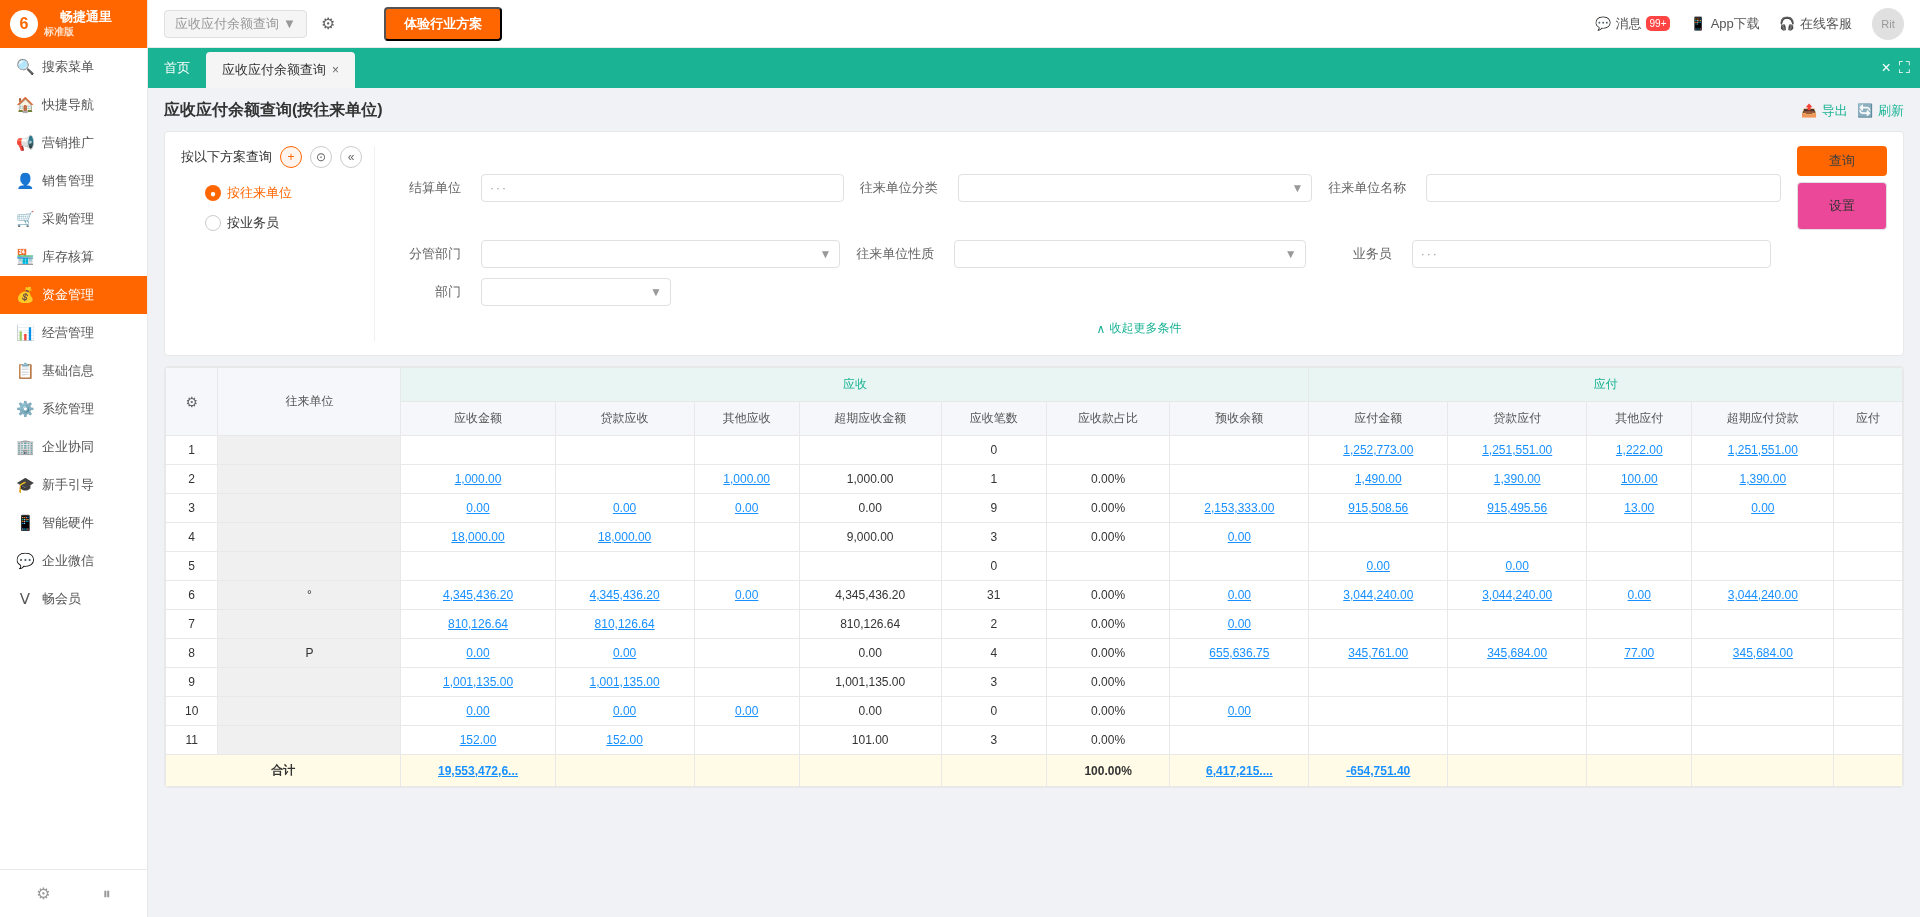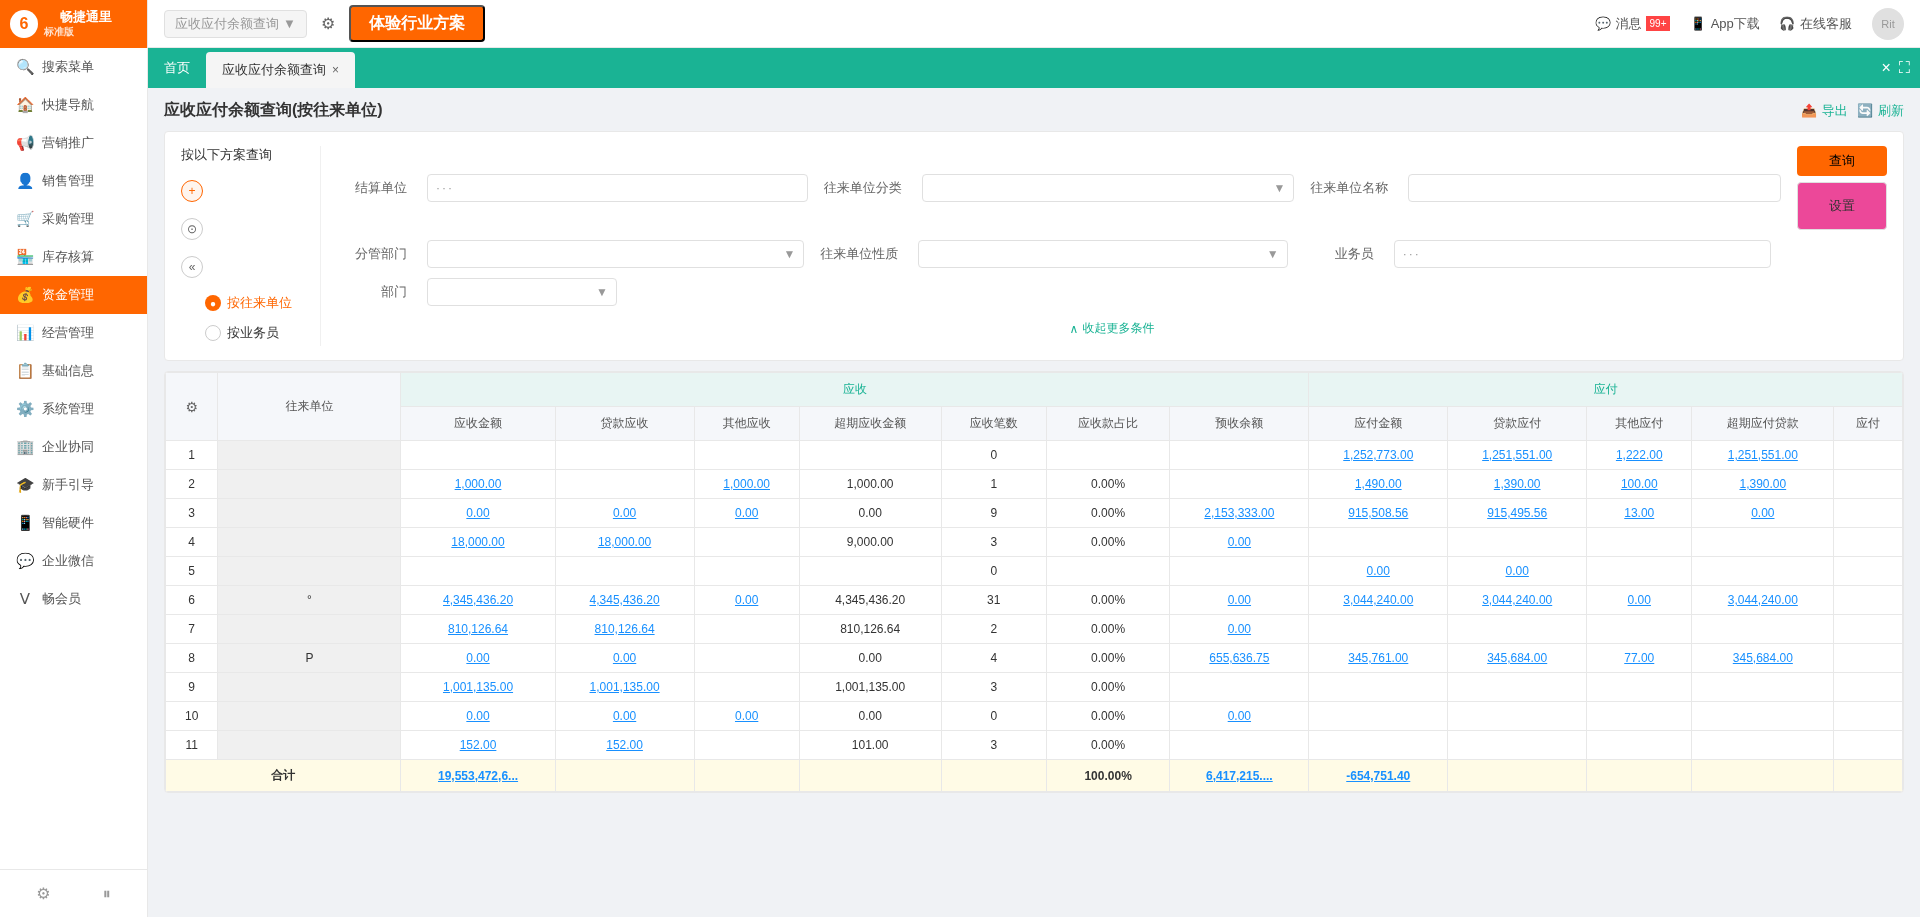--- a/index.html
+++ b/index.html
@@ -39,26 +39,26 @@
       background: #fff; border-bottom: 1px solid #e8e8e8;
       display: flex; align-items: center; padding: 0 16px; gap: 10px; z-index: 99;
     }
     .topbar-breadcrumb {
       display: flex; align-items: center; gap: 4px; color: #999; font-size: 13px;
       background: #f5f5f5; border-radius: 4px; padding: 4px 10px; border: 1px solid #e0e0e0;
     }
     .topbar-gear { color: #666; font-size: 16px; cursor: pointer; padding: 4px; }
     .topbar-promo {
       background: #ff6600; color: #fff; padding: 6px 18px; border-radius: 4px;
-      font-size: 16px; cursor: pointer; font-weight: bold;
+      font-size: 13px; cursor: pointer; font-weight: bold; margin-left: 35px;
     }
     .topbar-right { margin-left: auto; display: flex; align-items: center; gap: 20px; }
     .topbar-action { display: flex; align-items: center; gap: 4px; color: #555; cursor: pointer; font-size: 13px; }
     .topbar-badge {
-      background: #ff4444; color: #fff; border-radius: 0; font-size: 10px;
+      background: #ff4444; color: #fff; border-radius: 5px; font-size: 10px;
       padding: 2px 4px; min-width: 16px; text-align: right;
     }
     .topbar-avatar {
       width: 32px; height: 32px; background: #e0e0e0; border-radius: 50%;
       display: flex; align-items: center; justify-content: center; color: #999; font-size: 11px;
     }
 
     
     .main {
       margin-left: 148px; margin-top: 48px; height: calc(100vh - 48px);
@@ -90,21 +90,21 @@
     }
     .page-title { font-size: 16px; font-weight: bold; color: #333; }
     .page-actions { display: flex; gap: 10px; }
     .page-action-btn { display: flex; align-items: center; gap: 4px; color: #1ab394; cursor: pointer; font-size: 13px; }
 
     
     .search-panel {
       background: #fff; border-radius: 4px; padding: 14px 16px; margin-bottom: 10px;
       border: 1px solid #e8e8e8;
     }
-    .search-top { display: flex; gap: 16px; margin-bottom: 12px; flex-direction: column; }
+    .search-top { display: flex; align-items: center; gap: 8px; margin-bottom: 12px; }
     .search-label { font-size: 13px; color: #333; font-weight: 500; }
     .search-btn { width: 22px; height: 22px; border-radius: 50%; border: 1px solid #ccc; display: flex; align-items: center; justify-content: center; cursor: pointer; font-size: 12px; color: #666; }
     .search-btn.orange { background: #fff5ee; border-color: #ff6600; color: #ff6600; }
     .search-options { display: flex; flex-direction: column; gap: 4px; padding-left: 16px; }
     .search-option { display: flex; align-items: center; gap: 6px; cursor: pointer; padding: 4px 8px; border-radius: 4px; font-size: 13px; }
     .search-option.active { color: #ff6600; }
     .search-row { display: flex; gap: 16px; margin-bottom: 10px; align-items: center; }
     .search-field { display: flex; align-items: center; gap: 20px; flex: 1; }
     .search-field-label { color: #666; font-size: 13px; white-space: nowrap; min-width: 70px; text-align: right; }
     .search-field-input {
@@ -114,21 +114,21 @@
     }
     .search-field-input .dots { color: #999; letter-spacing: 2px; }
     .search-field-input .arrow { color: #999; }
     .collapse-btn {
       display: flex; align-items: center; gap: 4px; color: #1ab394; cursor: pointer;
       font-size: 12px; justify-content: center; padding: 4px 0;
     }
 
     
     .query-btns { display: flex; flex-direction: column; gap: 6px; }
-    .btn-query { background: #ff6600; color: #000000; border: none; padding: 6px 32px; border-radius: 4px; cursor: pointer; font-size: 13px; }
+    .btn-query { background: #ff6600; color: #404040; border: none; padding: 6px 32px; border-radius: 4px; cursor: pointer; font-size: 13px; }
     .btn-setting { background: #ec4899; color: #333; border: 1px solid #e0e0e0; padding: 14px 16px; border-radius: 4px; cursor: pointer; font-size: 13px; }
 
     
     .table-container { background: #fff; border-radius: 4px; border: 1px solid #e8e8e8; overflow: auto; }
     .data-table { width: 100%; border-collapse: collapse; font-size: 12px; }
     .data-table th {
       background: #f5f7fa; padding: 8px 10px; text-align: center;
       border: 1px solid #e8e8e8; color: #555; font-weight: 500; white-space: nowrap;
     }
     .data-table td {

